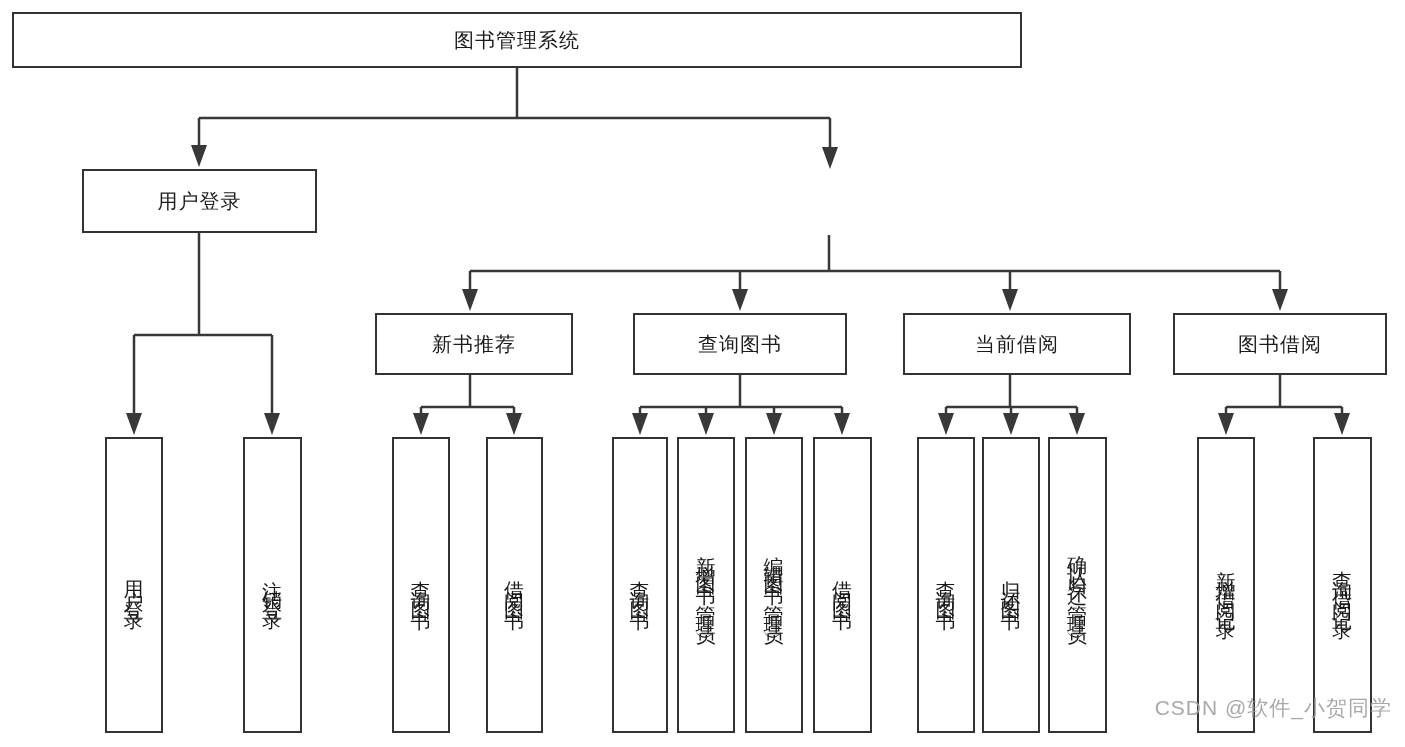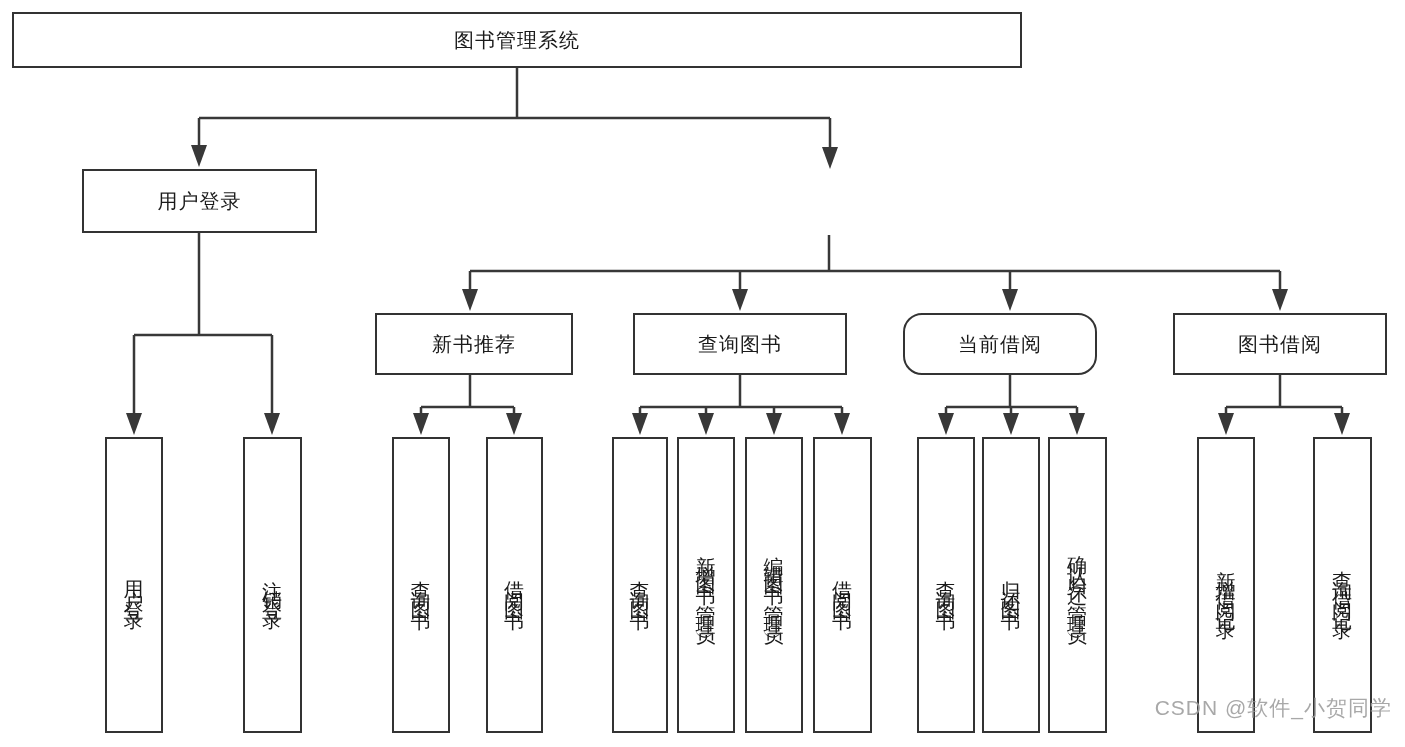--- a/index.html
+++ b/index.html
@@ -103,21 +103,21 @@
       <polygon points="1334,413 1350,413 1342,435"></polygon>
     </g>
   </svg>
 
   <div class="hbox" style="left:12px; top:12px; width:1010px; height:56px;">图书管理系统</div>
 
   <div class="hbox" style="left:82px; top:169px; width:235px; height:64px;">用户登录</div>
 
   <div class="hbox" style="left:375px; top:313px; width:198px; height:62px;">新书推荐</div>
   <div class="hbox" style="left:633px; top:313px; width:214px; height:62px;">查询图书</div>
-  <div class="hbox" style="left:903px; top:313px; width:194px; height:62px;border-radius:19px;">当前借阅</div>
+  <div class="hbox" style="left:903px; top:313px; width:228px; height:62px;">当前借阅</div>
   <div class="hbox" style="left:1173px; top:313px; width:214px; height:62px;">图书借阅</div>
 
   <div class="vbox" style="left:105px; width:58px;">
     <span>用户登录</span>
   </div>
   <div class="vbox" style="left:243px; width:59px;">
     <span>注销登录</span>
   </div>
 
   <div class="vbox" style="left:392px; width:58px;">

